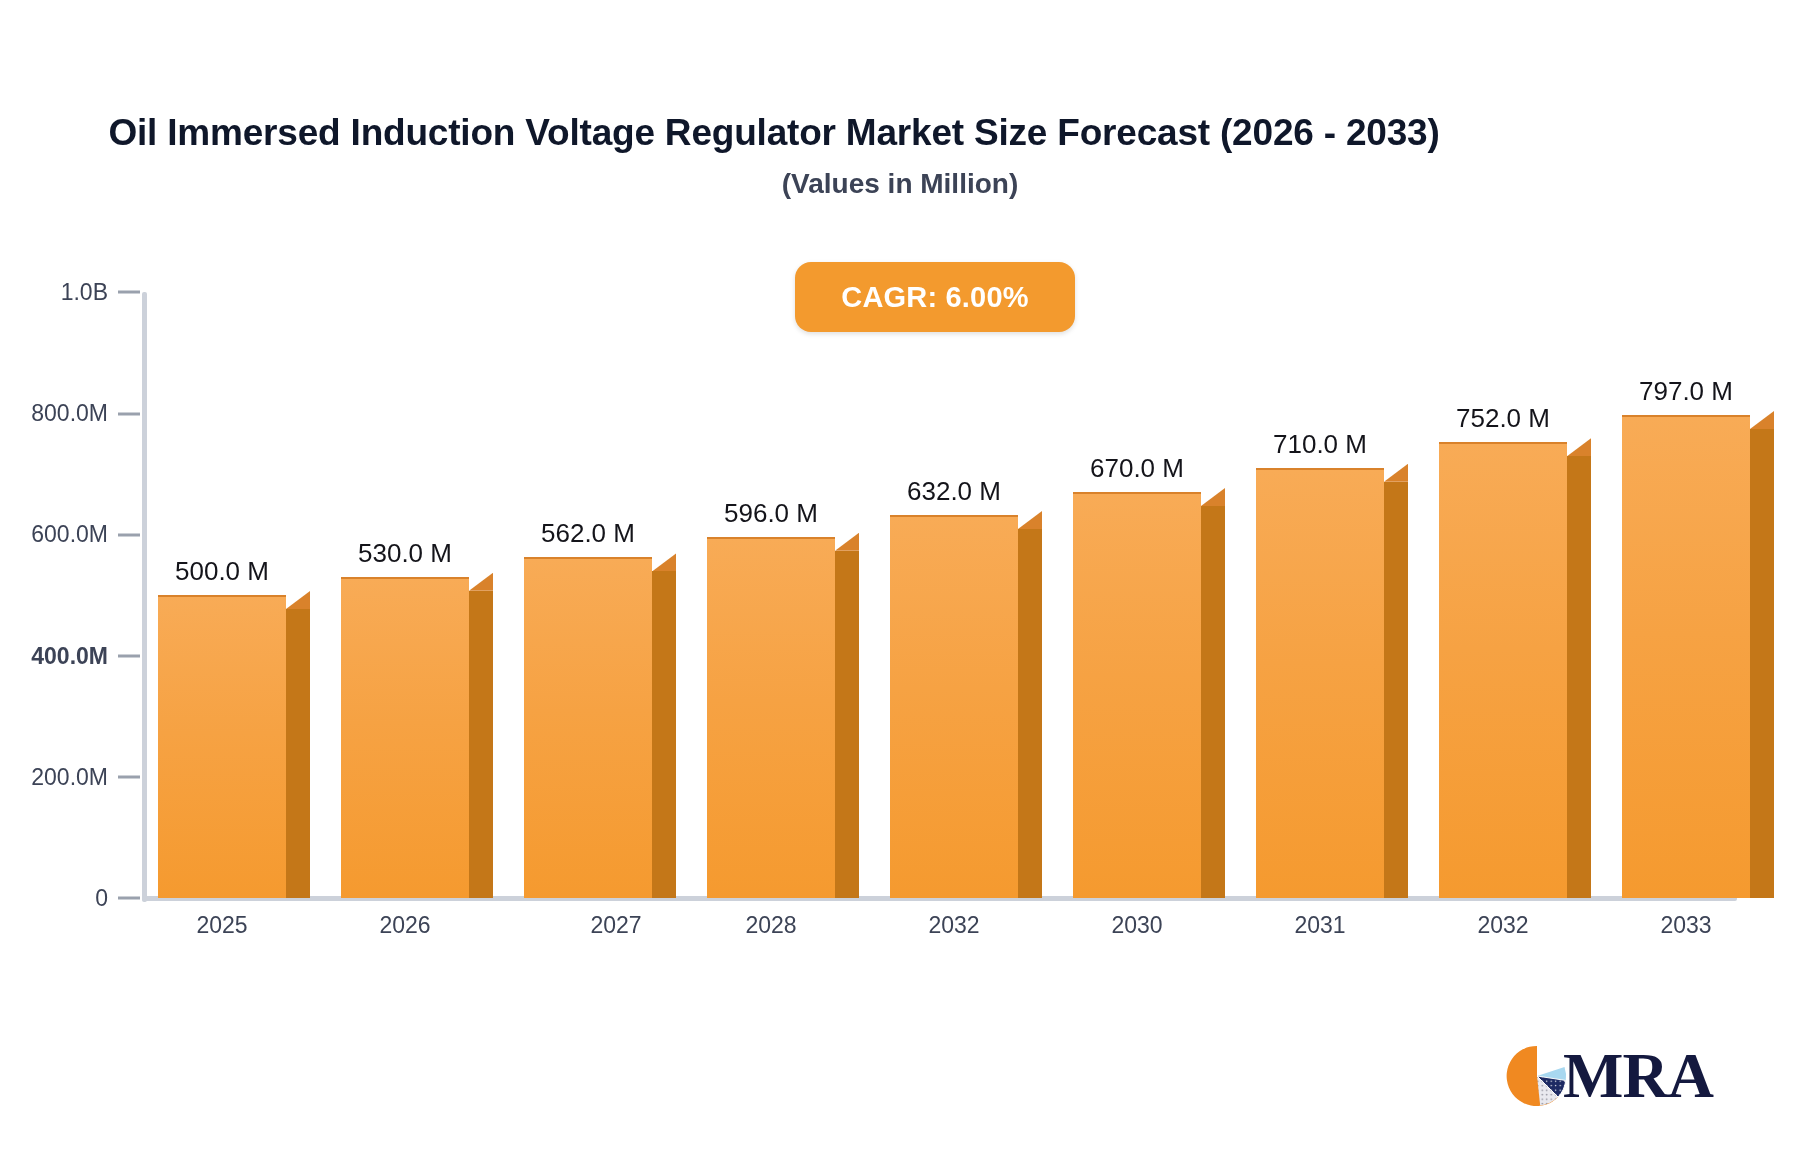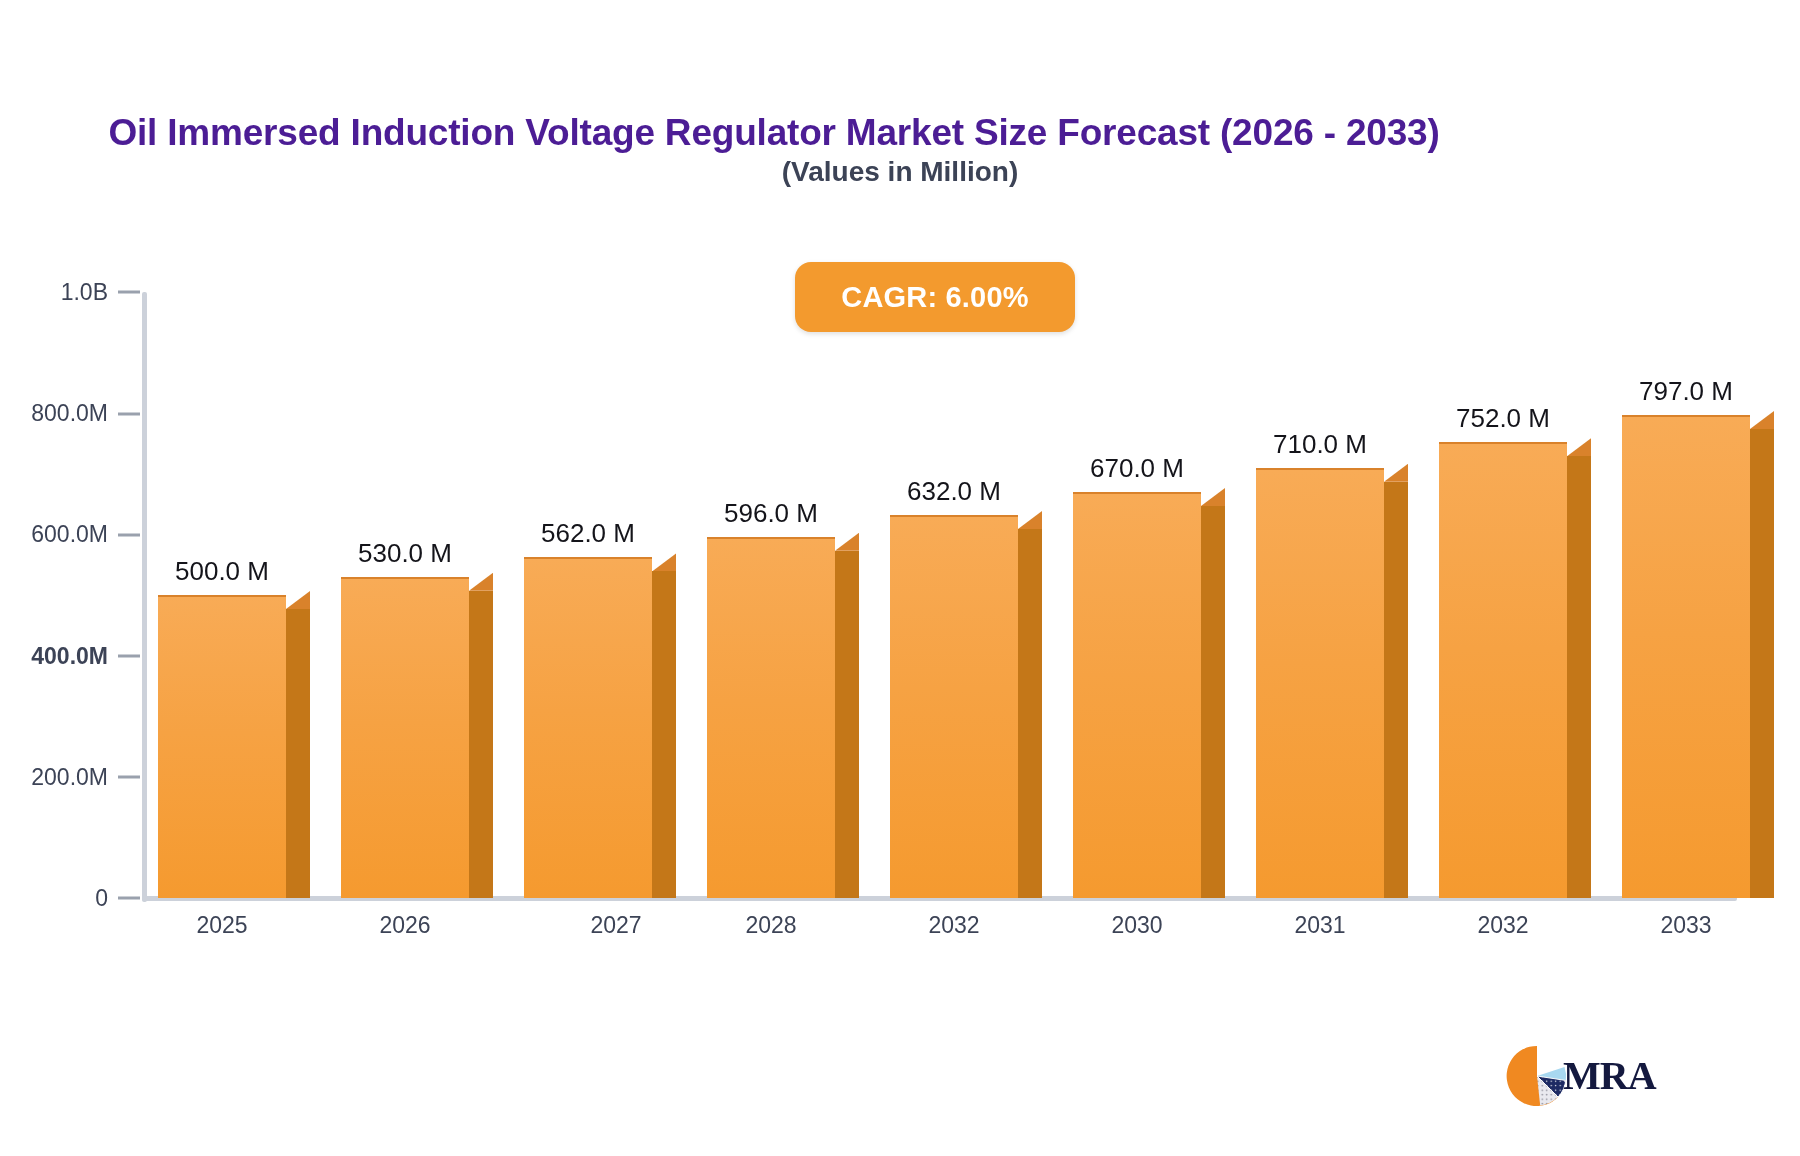--- a/index.html
+++ b/index.html
@@ -21,28 +21,28 @@
 
   
   #title {
     position: absolute;
     top: 112px;
     left: 0;
     width: 1548px;
     text-align: center;
     font-size: 37px;
     font-weight: bold;
-    color: #4c1d95;
+    color: #0f172a;
     letter-spacing: -0.2px;
     white-space: nowrap;
   }
 
   #subtitle {
     position: absolute;
-    top: 156px;
+    top: 168px;
     left: 0;
     width: 1800px;
     text-align: center;
     font-size: 28px;
     font-weight: bold;
     color: #3c4356;
   }
 
   
   #cagr-badge {
@@ -172,21 +172,21 @@
     left: 1505px;
     top: 1038px;
     width: 230px;
     height: 76px;
     display: flex;
     align-items: center;
   }
   #logo-mark { width: 64px; height: 64px; flex: none; }
   #logo-text {
     font-family: "Liberation Serif", serif;
-    font-size: 40px;
+    font-size: 64px;
     font-weight: bold;
     color: #14193f;
     letter-spacing: -1px;
     margin-left: -6px;
     line-height: 1;
   }
 </style>
 </head>
 <body>
 

